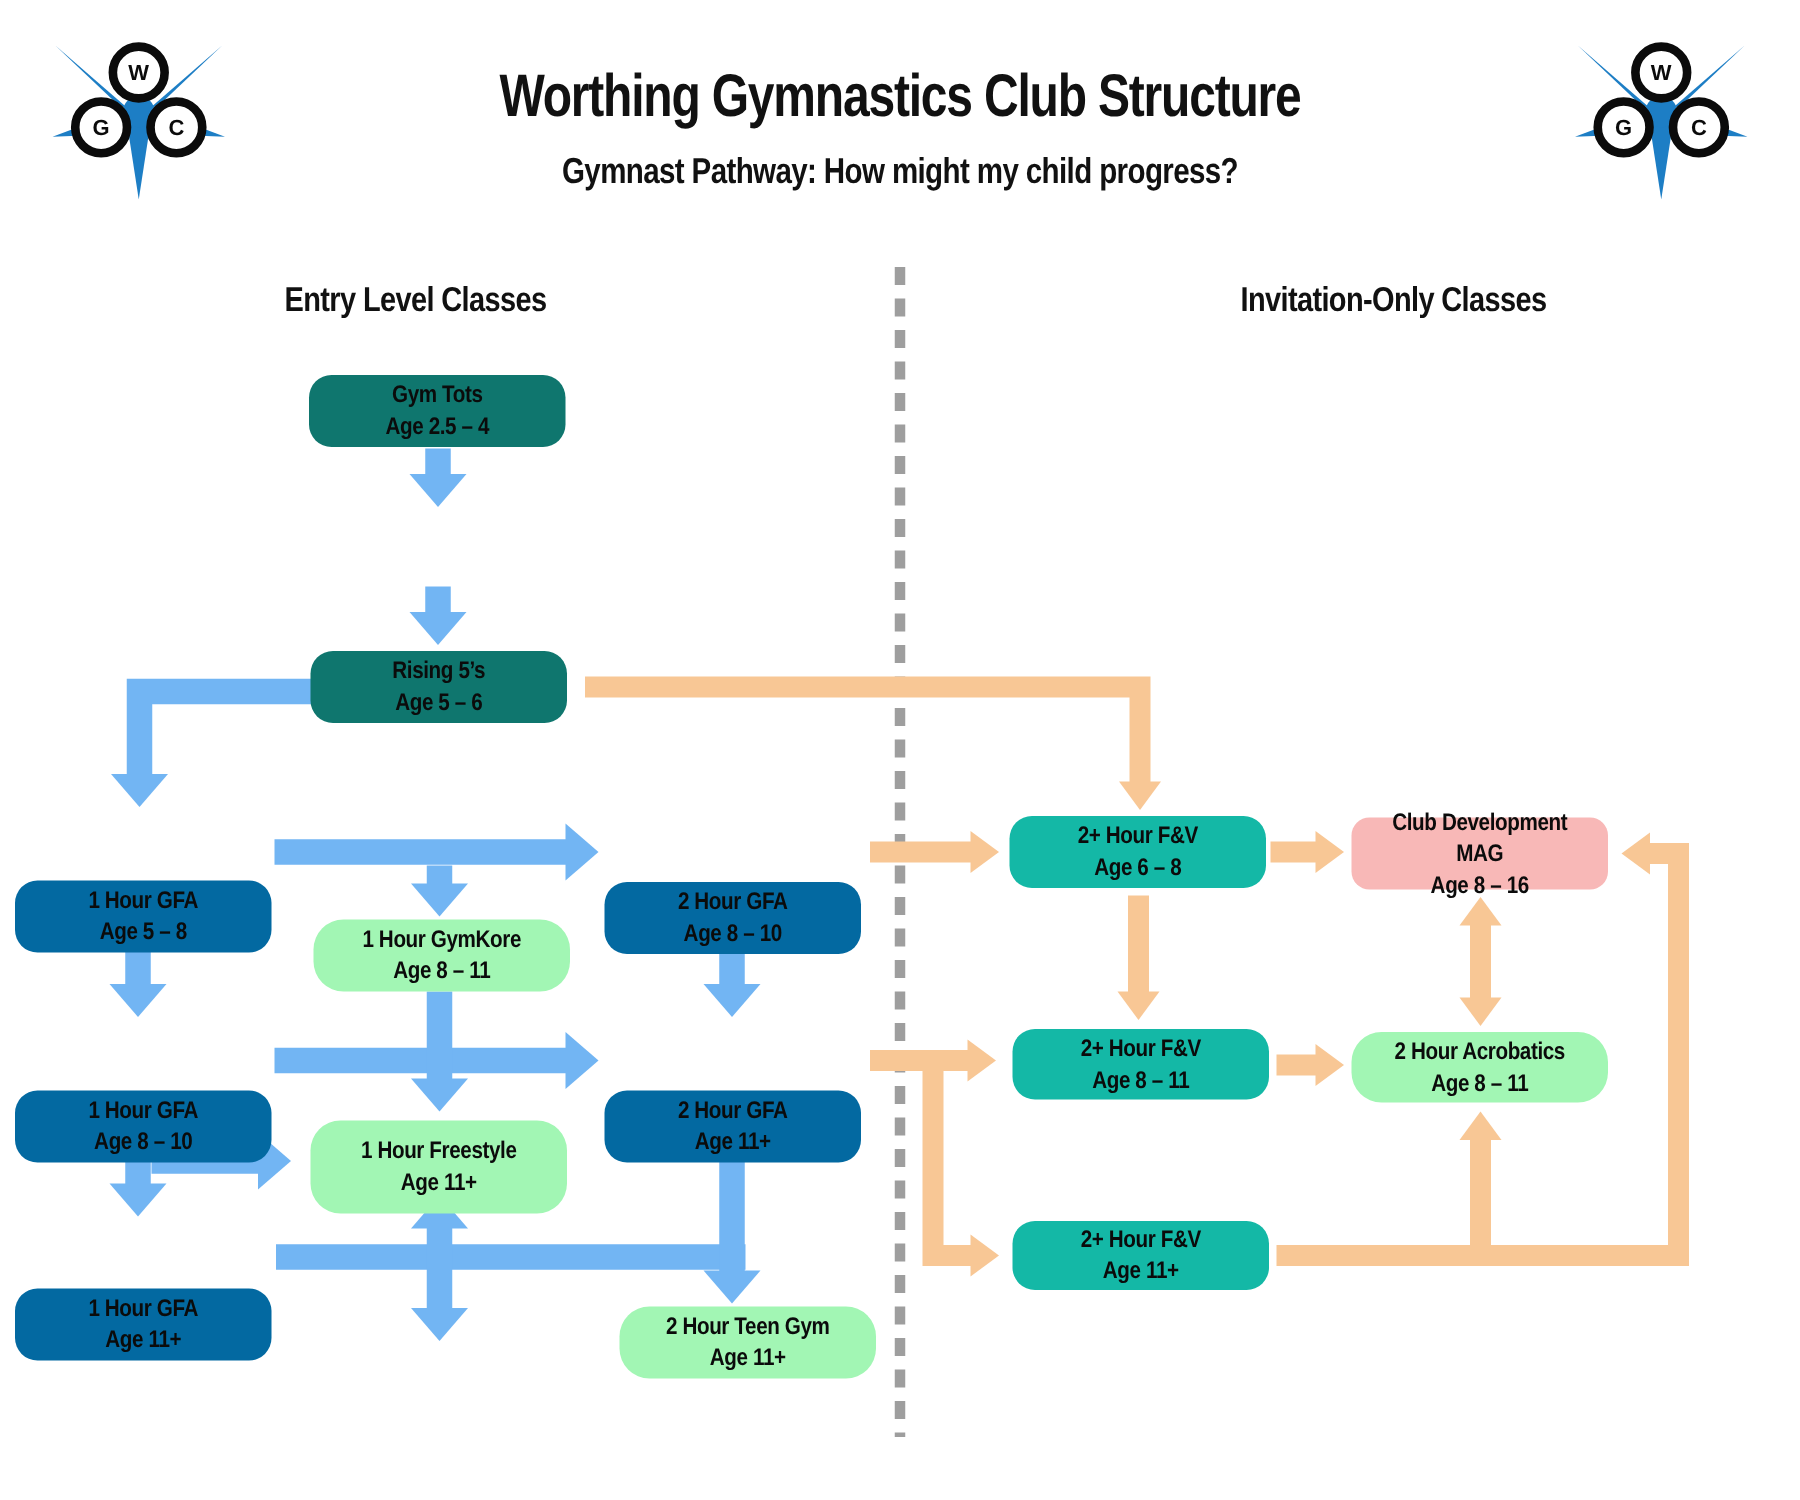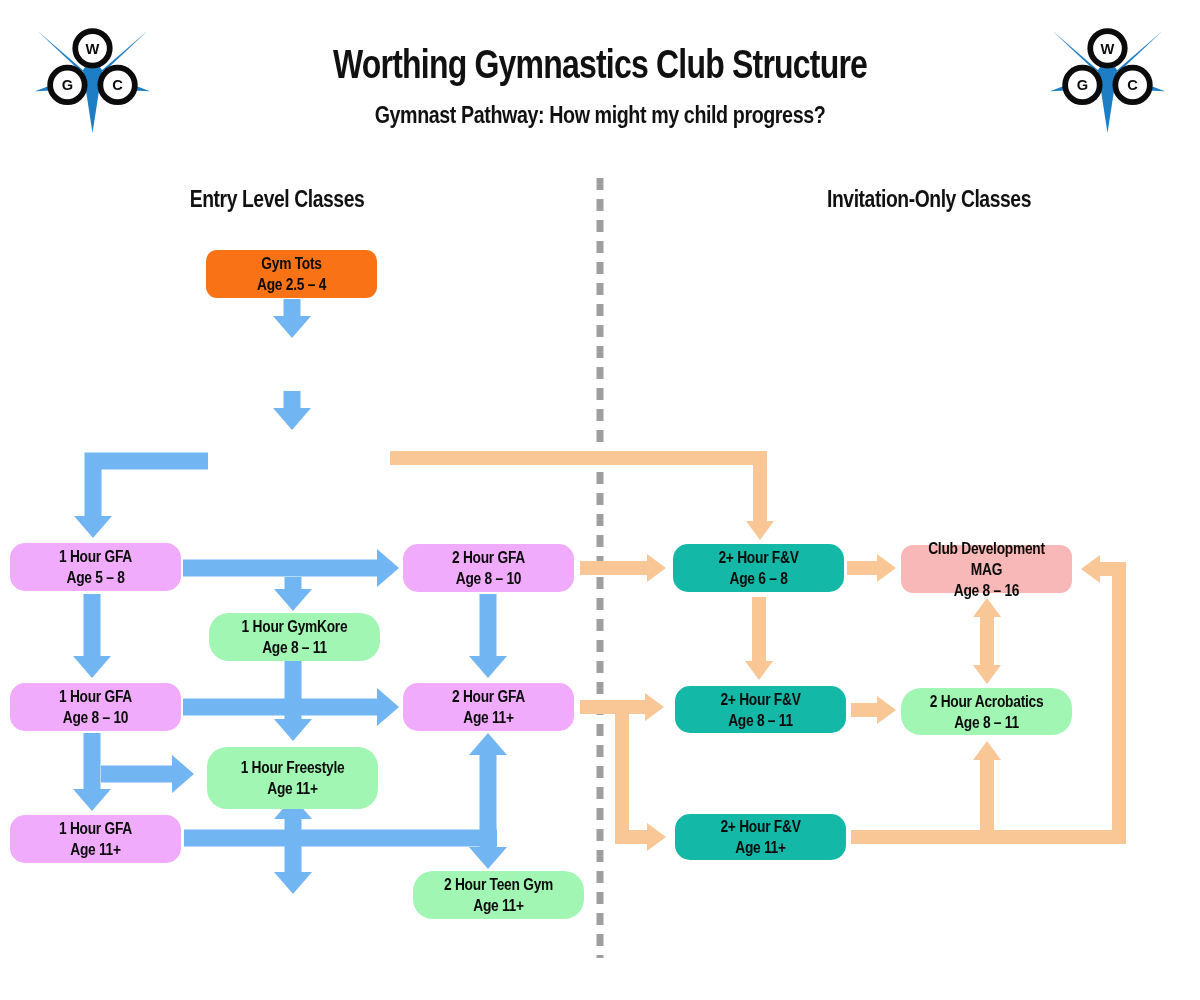--- a/index.html
+++ b/index.html
@@ -8,22 +8,22 @@
   .title{position:absolute;left:0;top:42px;width:1200px;text-align:center;
          font-size:40px;font-weight:bold;color:#111;transform:scaleX(0.80);letter-spacing:-1px;}
   .subtitle{position:absolute;left:0;top:101px;width:1200px;text-align:center;
          font-size:24px;font-weight:bold;color:#111;transform:scaleX(0.82);letter-spacing:-0.5px;}
   .sechead{position:absolute;width:360px;text-align:center;font-size:23px;font-weight:bold;
          color:#111;transform:scaleX(0.84);letter-spacing:-0.5px;}
   .node{position:absolute;width:171px;height:48px;border-radius:15px;
         display:flex;align-items:center;justify-content:center;z-index:3;}
   .node .inner{text-align:center;transform:scaleX(0.86);width:100%;}
   .node .t,.node .a{font-size:16px;font-weight:bold;color:#0b0b0b;line-height:21px;letter-spacing:-0.3px;}
-  .pink{background:#f97316;border-radius:11px;}
-  .yellow{background:#f0abfc;}
+  .pink{background:#0f766e;}
+  .yellow{background:#0369a1;margin-top:44px;}
   .green{background:#A2F6B4;border-radius:20px;}
   .cyan{background:#14b8a6;}
   .salmon{background:#F8B8B7;border-radius:12px;}
   svg.overlay{position:absolute;left:0;top:0;z-index:2;}
   svg.logo{position:absolute;z-index:4;}
   .bs{stroke:#72B5F3;stroke-width:17;fill:none;}
   .bh{fill:#72B5F3;}
   .os{stroke:#F8C795;stroke-width:14;fill:none;}
   .oh{fill:#F8C795;}
   .sep{stroke:#9E9E9E;stroke-width:7;stroke-dasharray:12 9;}
@@ -181,20 +181,26 @@
   </svg>
 
   <div class="node pink" style="left:206px;top:250px">
     <div class="inner">
         <div class="t">Gym Tots</div>
     <div class="a">Age 2.5 – 4</div>
       </div>
     </div>
 
 
+  <div class="node pink" style="left:207px;top:434px">
+    <div class="inner">
+        <div class="t">Rising 5’s</div>
+    <div class="a">Age 5 – 6</div>
+      </div>
+    </div>
 
   <div class="node yellow" style="left:10px;top:543px">
     <div class="inner">
         <div class="t">1 Hour GFA</div>
     <div class="a">Age 5 – 8</div>
       </div>
     </div>
 
   <div class="node green" style="left:209px;top:613px">
     <div class="inner">

